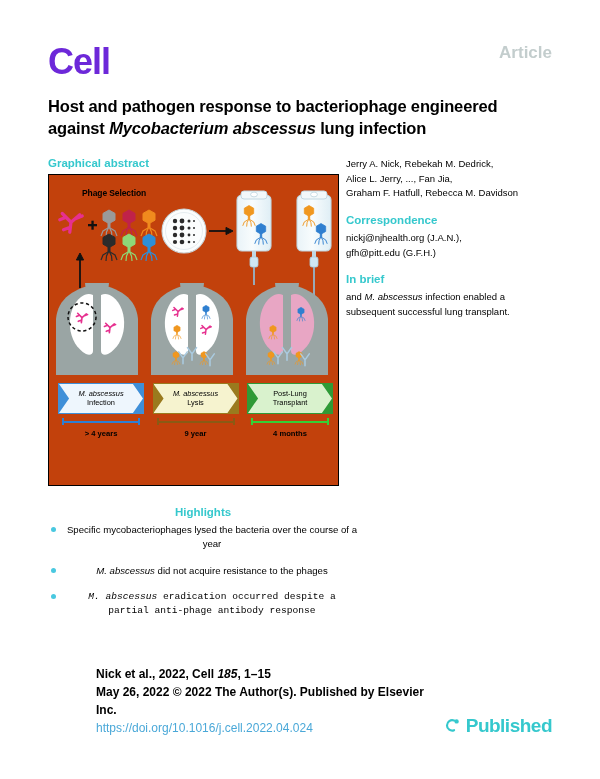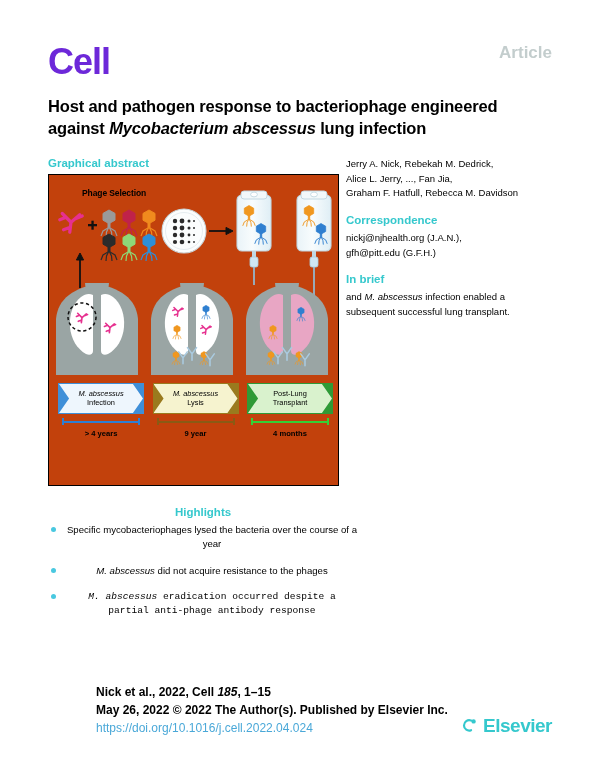--- a/index.html
+++ b/index.html
@@ -526,17 +526,17 @@
     <div class="foot-lines">
       <div><span>Nick et al., 2022, Cell </span><span class="ital">185</span><span>, 1–15</span></div>
       <div>May 26, 2022 © 2022 The Author(s). Published by Elsevier Inc.</div>
       <div><a class="doi-link" href="#">https://doi.org/10.1016/j.cell.2022.04.024</a></div>
     </div>
     <div class="cp-logo">
       <svg width="20" height="20" viewBox="0 0 24 24">
         <path d="M14.5 5.5 A6.2 6.2 0 1 0 14.5 17" fill="none" stroke="#35c8cd" stroke-width="2.6" stroke-linecap="round"></path>
         <circle cx="17.5" cy="6.5" r="2.6" fill="#35c8cd"></circle>
       </svg>
-      <span class="cp-word">Elsevier</span>
+      <span class="cp-word">Published</span>
     </div>
   </div>
 
 </div>
 
 </body></html>

